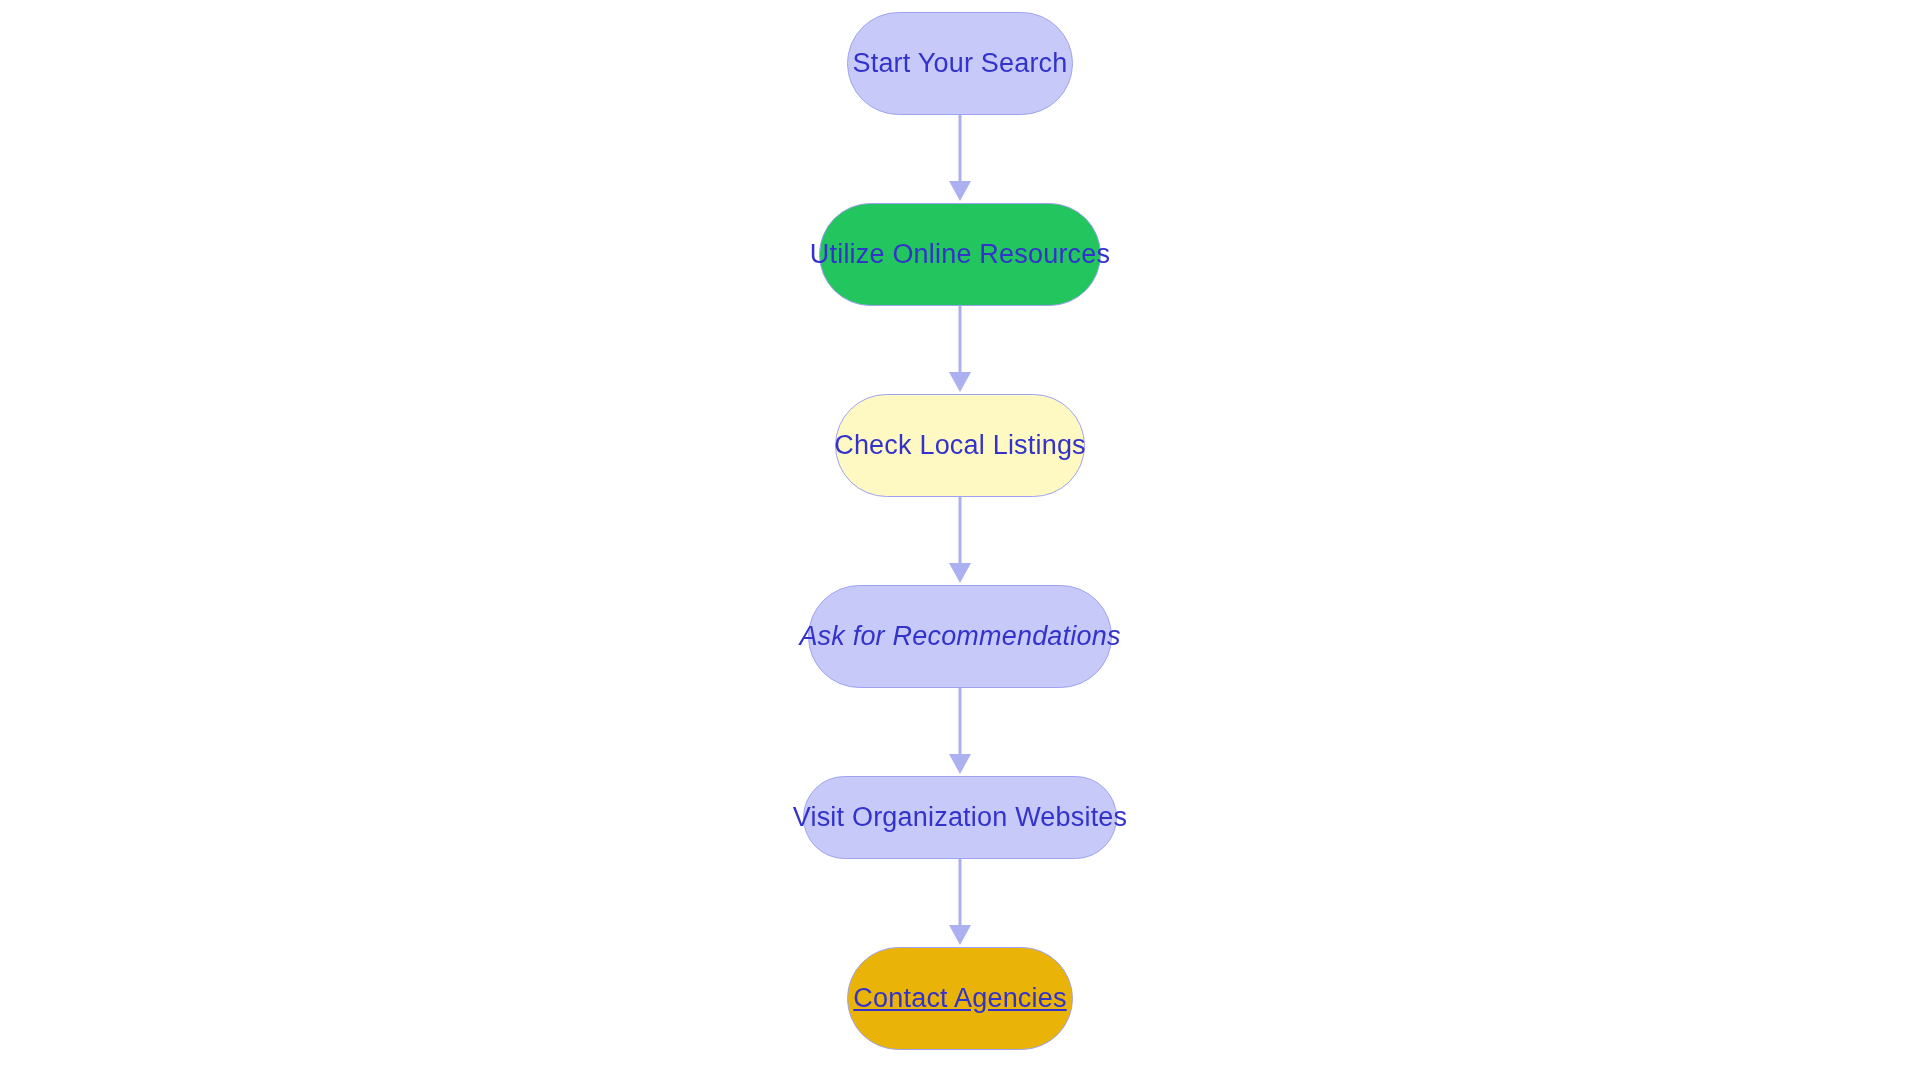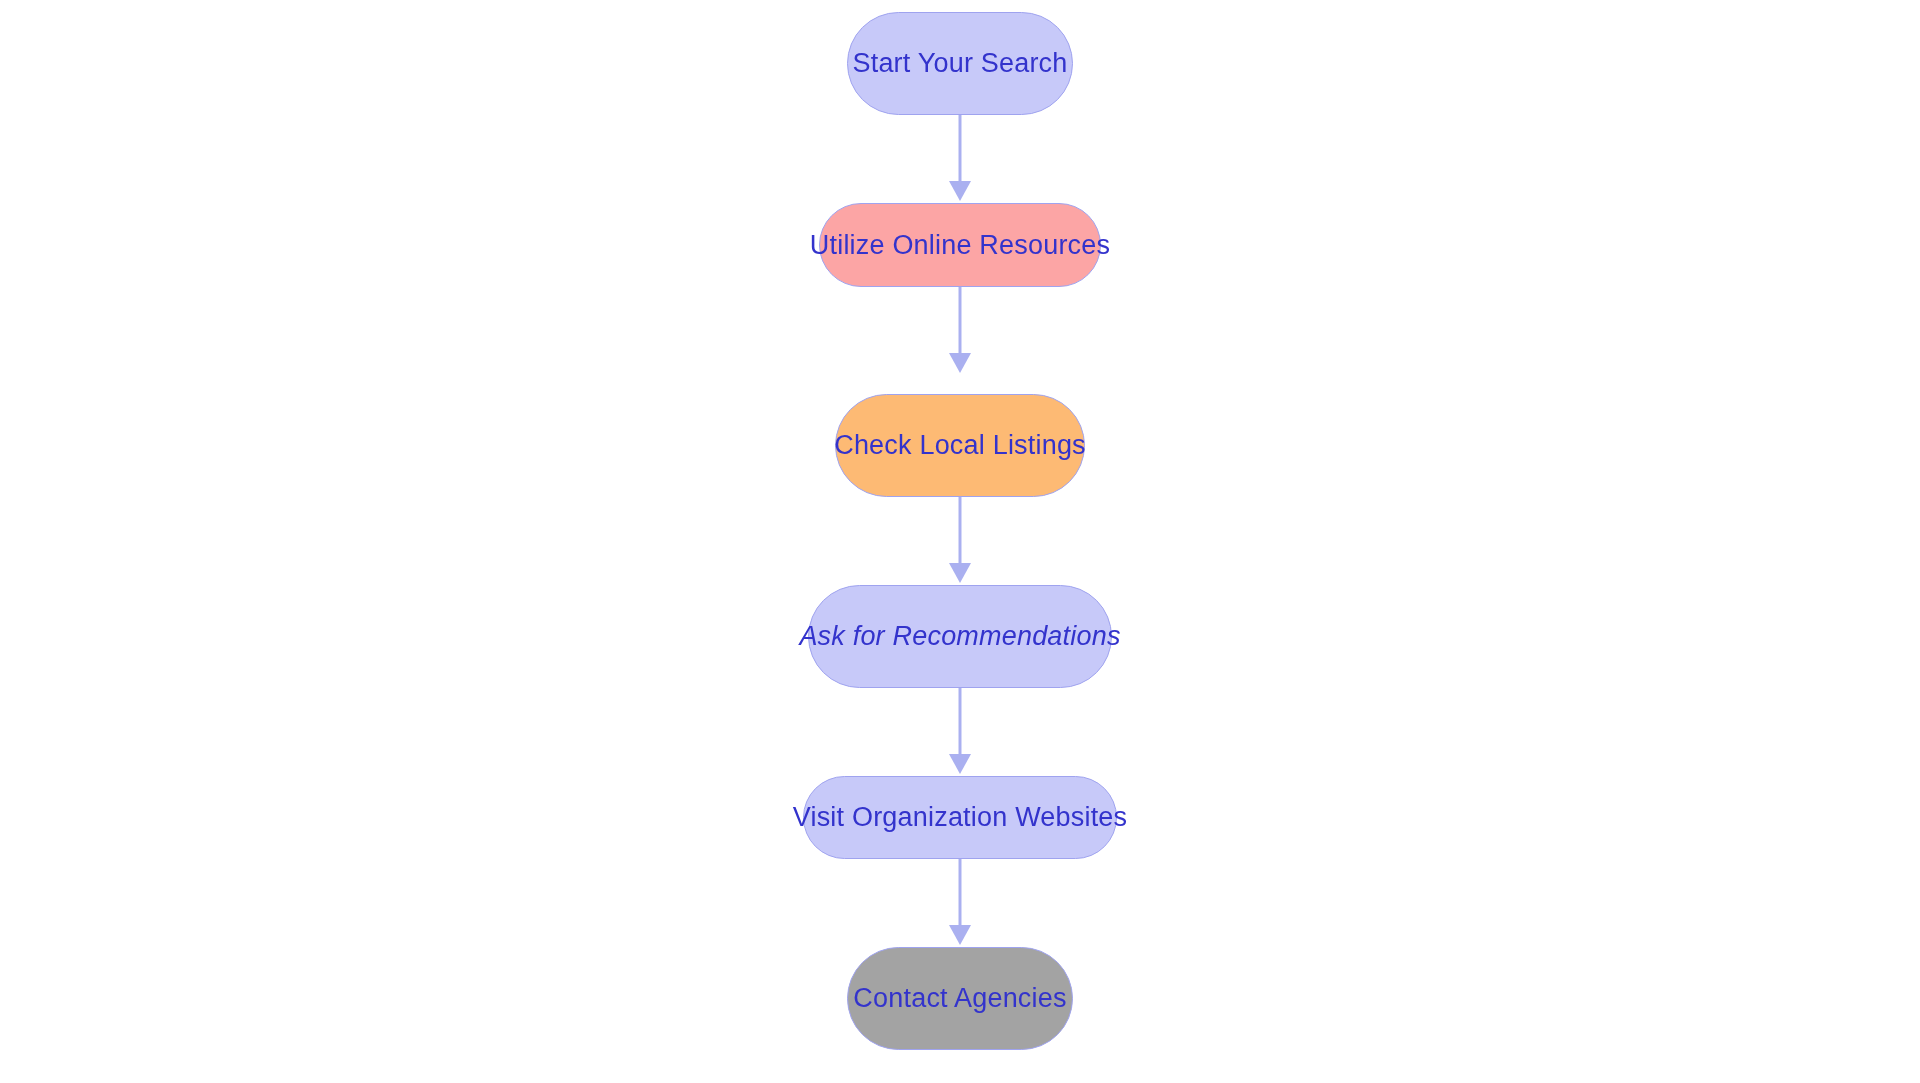--- a/index.html
+++ b/index.html
@@ -82,30 +82,30 @@
 
     <div class="flow-node" style="width: 226px; height: 103px; background: rgb(199, 201, 249); border-color: rgb(159, 163, 239); color: rgb(51, 51, 204); border-radius: 52px; font-size: 27px;">
       <span class="flow-node-label">Start Your Search</span>
     </div>
 
     <svg class="flow-connector" viewBox="0 0 40 88" xmlns="http://www.w3.org/2000/svg" style="height: 88px;">
       <line x1="20" y1="0" x2="20" y2="72" stroke="#aab0f0" stroke-width="3"></line>
       <polygon points="20,86 9,66 31,66" fill="#aab0f0"></polygon>
     </svg>
 
-    <div class="flow-node" style="width: 282px; height: 84px; background: #fca5a5; border-color: rgb(159, 163, 239); color: rgb(51, 51, 204); border-radius: 52px; font-size: 27px;">
+    <div class="flow-node" style="width: 282px; height: 103px; background: #22c55e; border-color: rgb(159, 163, 239); color: rgb(51, 51, 204); border-radius: 52px; font-size: 27px;">
       <span class="flow-node-label">Utilize Online Resources</span>
     </div>
 
     <svg class="flow-connector" viewBox="0 0 40 88" xmlns="http://www.w3.org/2000/svg" style="height: 88px;">
       <line x1="20" y1="0" x2="20" y2="72" stroke="#aab0f0" stroke-width="3"></line>
       <polygon points="20,86 9,66 31,66" fill="#aab0f0"></polygon>
     </svg>
 
-    <div class="flow-node" style="width: 250px; height: 103px; background: #fdba74; border-color: rgb(159, 163, 239); color: rgb(51, 51, 204); border-radius: 52px; font-size: 27px; margin-top: 19px;">
+    <div class="flow-node" style="width: 250px; height: 103px; background: #fef9c3; border-color: rgb(159, 163, 239); color: rgb(51, 51, 204); border-radius: 52px; font-size: 27px;">
       <span class="flow-node-label">Check Local Listings</span>
     </div>
 
     <svg class="flow-connector" viewBox="0 0 40 88" xmlns="http://www.w3.org/2000/svg" style="height: 88px;">
       <line x1="20" y1="0" x2="20" y2="72" stroke="#aab0f0" stroke-width="3"></line>
       <polygon points="20,86 9,66 31,66" fill="#aab0f0"></polygon>
     </svg>
 
     <div class="flow-node" style="width: 304px; height: 103px; background: rgb(199, 201, 249); border-color: rgb(159, 163, 239); color: rgb(51, 51, 204); border-radius: 52px; font-size: 27px; font-style: italic;">
       <span class="flow-node-label">Ask for Recommendations</span>
@@ -118,18 +118,18 @@
 
     <div class="flow-node" style="width: 314px; height: 83px; background: rgb(199, 201, 249); border-color: rgb(159, 163, 239); color: rgb(51, 51, 204); border-radius: 52px; font-size: 27px;">
       <span class="flow-node-label">Visit Organization Websites</span>
     </div>
 
     <svg class="flow-connector" viewBox="0 0 40 88" xmlns="http://www.w3.org/2000/svg" style="height: 88px;">
       <line x1="20" y1="0" x2="20" y2="72" stroke="#aab0f0" stroke-width="3"></line>
       <polygon points="20,86 9,66 31,66" fill="#aab0f0"></polygon>
     </svg>
 
-    <div class="flow-node" style="width: 226px; height: 103px; background: #a3a3a3; border-color: rgb(159, 163, 239); color: rgb(51, 51, 204); border-radius: 52px; font-size: 27px;">
+    <div class="flow-node" style="width: 226px; height: 103px; background: #eab308; border-color: rgb(159, 163, 239); color: rgb(51, 51, 204); border-radius: 52px; font-size: 27px; text-decoration: underline;">
       <span class="flow-node-label">Contact Agencies</span>
     </div>
 
   </div>
 </div>
 
 </body></html>

